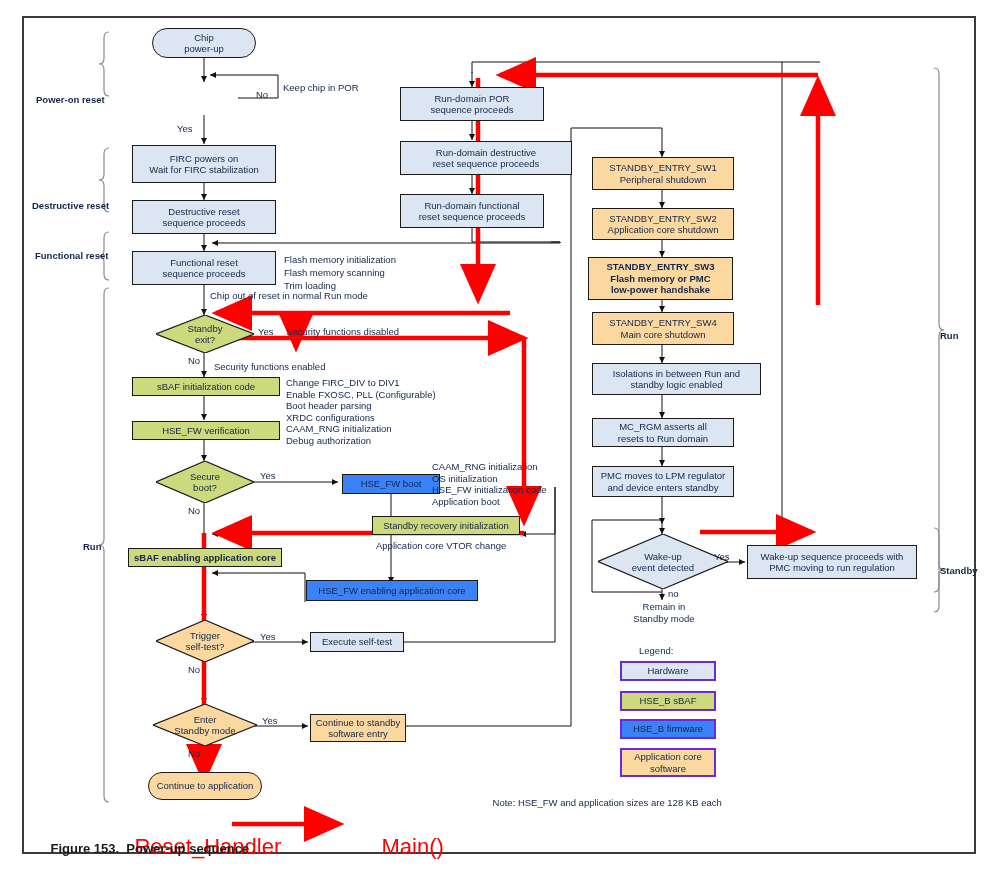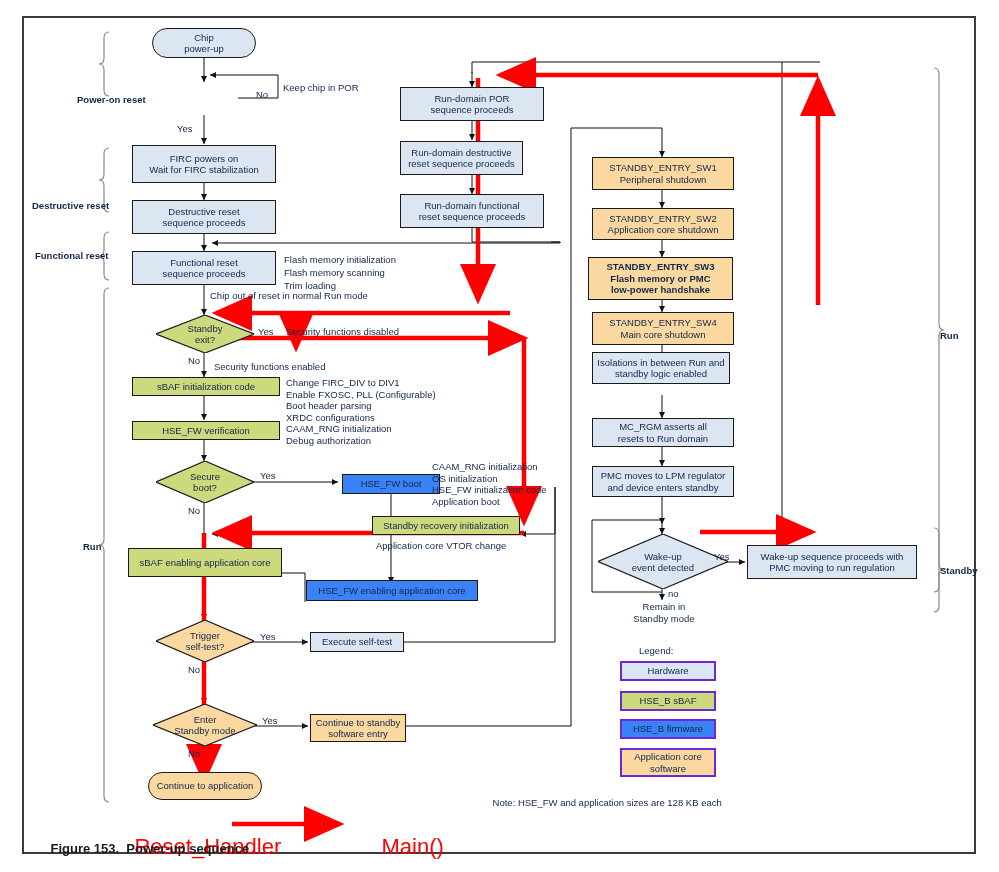--- a/index.html
+++ b/index.html
@@ -209,21 +209,21 @@
   </div>
 
   <div class="node fw" style="left:342px;top:474px;width:98px;height:20px;">
     <span>HSE_FW boot</span>
   </div>
 
   <div class="node sbaf" style="left:372px;top:516px;width:148px;height:19px;">
     <span>Standby recovery initialization</span>
   </div>
 
-  <div class="node sbaf" style="left:128px;top:548px;width:154px;height:29px;">
+  <div class="node sbaf" style="left:128px;top:548px;width:154px;height:19px;font-weight:bold;">
     <span>sBAF enabling application core</span>
   </div>
 
   <div class="node fw" style="left:306px;top:580px;width:172px;height:21px;">
     <span>HSE_FW enabling application core</span>
   </div>
 
   <div class="diamond" style="left:156px;top:620px;width:98px;height:42px;">
     <svg class="dshape" viewBox="0 0 98 42" preserveAspectRatio="none">
         <polygon points="49,0 98,21 49,42 0,21" fill="#fbd8a0" stroke="#1a1a1a" stroke-width="1.2" vector-effect="non-scaling-stroke"></polygon>
@@ -254,21 +254,21 @@
   </div>
 
   <div class="node app term" style="left:148px;top:772px;width:114px;height:28px;">
     <span>Continue to application</span>
   </div>
 
   <div class="node hw" style="left:400px;top:87px;width:144px;height:34px;">
     <span style="white-space:pre-line">Run-domain POR
 sequence proceeds</span>
   </div>
-  <div class="node hw" style="left:400px;top:141px;width:123px;height:34px;">
+  <div class="node hw" style="left:400px;top:141px;width:172px;height:34px;">
     <span style="white-space:pre-line">Run-domain destructive
 reset sequence proceeds</span>
   </div>
   <div class="node hw" style="left:400px;top:194px;width:144px;height:34px;">
     <span style="white-space:pre-line">Run-domain functional
 reset sequence proceeds</span>
   </div>
 
   <div class="node app" style="left:592px;top:157px;width:142px;height:33px;">
     <span style="white-space:pre-line">STANDBY_ENTRY_SW1
@@ -280,21 +280,21 @@
   </div>
   <div class="node app" style="left:588px;top:257px;width:145px;height:43px;font-weight:bold;">
     <span style="white-space:pre-line">STANDBY_ENTRY_SW3
 Flash memory or PMC
 low-power handshake</span>
   </div>
   <div class="node app" style="left:592px;top:312px;width:142px;height:33px;">
     <span style="white-space:pre-line">STANDBY_ENTRY_SW4
 Main core shutdown</span>
   </div>
-  <div class="node hw" style="left:592px;top:352px;width:138px;height:32px;">
+  <div class="node hw" style="left:592px;top:363px;width:169px;height:32px;">
     <span style="white-space:pre-line">Isolations in between Run and
 standby logic enabled</span>
   </div>
   <div class="node hw" style="left:592px;top:418px;width:142px;height:29px;">
     <span style="white-space:pre-line">MC_RGM asserts all
 resets to Run domain</span>
   </div>
   <div class="node hw" style="left:592px;top:466px;width:142px;height:31px;">
     <span style="white-space:pre-line">PMC moves to LPM regulator
 and device enters standby</span>
@@ -341,21 +341,21 @@
   <div class="lbl" style="left:376px;top:540px;"><span>Application core VTOR change</span></div>
   <div class="lbl" style="left:260px;top:631px;"><span>Yes</span></div>
   <div class="lbl" style="left:188px;top:664px;"><span>No</span></div>
   <div class="lbl" style="left:262px;top:715px;"><span>Yes</span></div>
   <div class="lbl" style="left:188px;top:748px;"><span>No</span></div>
   <div class="lbl" style="left:714px;top:551px;"><span>Yes</span></div>
   <div class="lbl" style="left:668px;top:588px;"><span>no</span></div>
   <div class="lbl" style="left:628px;top:601px;text-align:center;width:72px;line-height:11.5px;"><span style="white-space:pre-line">Remain in
 Standby mode</span></div>
 
-  <div class="sidelbl" style="left:36px;top:94px;margin-left:41px;"><span>Power-on reset</span></div>
+  <div class="sidelbl" style="left:36px;top:94px;"><span>Power-on reset</span></div>
   <div class="sidelbl" style="left:32px;top:200px;"><span>Destructive reset</span></div>
   <div class="sidelbl" style="left:35px;top:250px;"><span>Functional reset</span></div>
   <div class="sidelbl" style="left:83px;top:541px;"><span>Run</span></div>
   <div class="sidelbl" style="left:940px;top:330px;"><span>Run</span></div>
   <div class="sidelbl" style="left:940px;top:565px;"><span>Standby</span></div>
 
   <div class="lbl" style="left:639px;top:645px;"><span>Legend:</span></div>
   <div class="legendbox hw" style="left:620px;top:661px;width:96px;height:20px;">
     <span>Hardware</span>
   </div>

